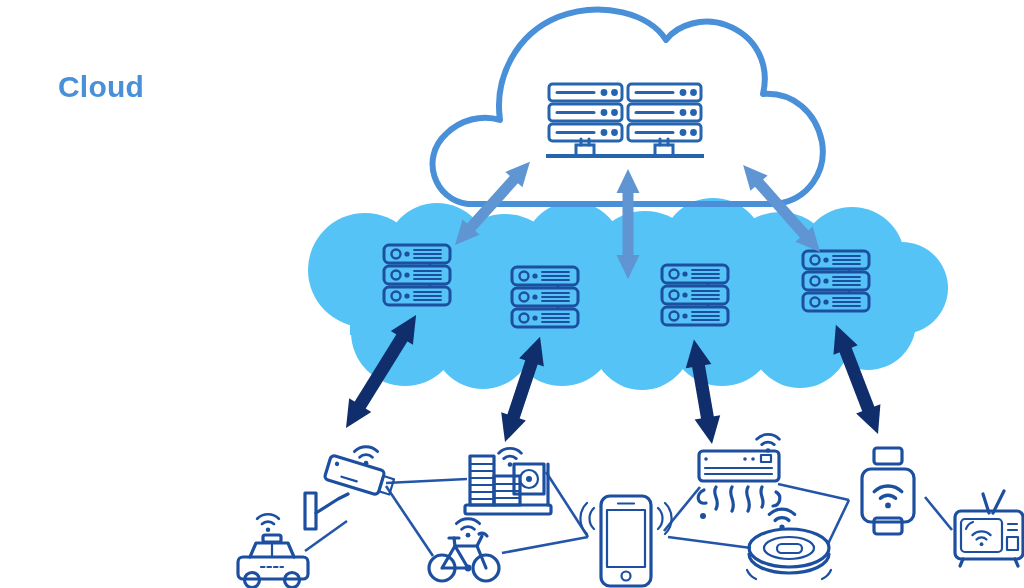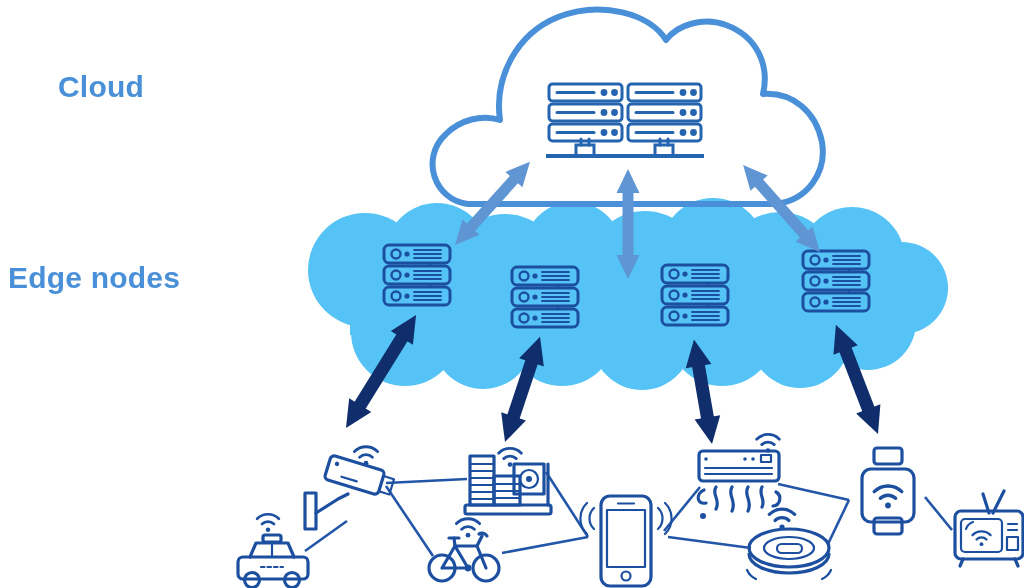--- a/index.html
+++ b/index.html
@@ -36,21 +36,20 @@
   .ad-shaft{stroke:var(--arrow-dark,#0f2e6b);stroke-width:13;}
   .ad-head{fill:var(--arrow-dark,#0f2e6b);}
   .wifi{color:var(--device-blue,#1d4fa0);}
 </style>
 </head>
 <body>
 
 <div id="canvas">
 
   <div class="layer-label lbl-cloud">Cloud</div>
-  <div class="layer-label lbl-nodes">Edge nodes</div>
 
   <svg id="diagram" width="1024" height="588" viewBox="0 0 1024 588">
 
     <defs>
       <symbol id="wifi" viewBox="0 0 40 32">
         <circle cx="20" cy="27.5" r="3" fill="currentColor"></circle>
         <path d="M12 20 A 11.5 11.5 0 0 1 28 20" fill="none" stroke="currentColor" stroke-width="3.6" stroke-linecap="round"></path>
         <path d="M5.5 13 A 20.5 20.5 0 0 1 34.5 13" fill="none" stroke="currentColor" stroke-width="3.6" stroke-linecap="round"></path>
       </symbol>
     </defs>

